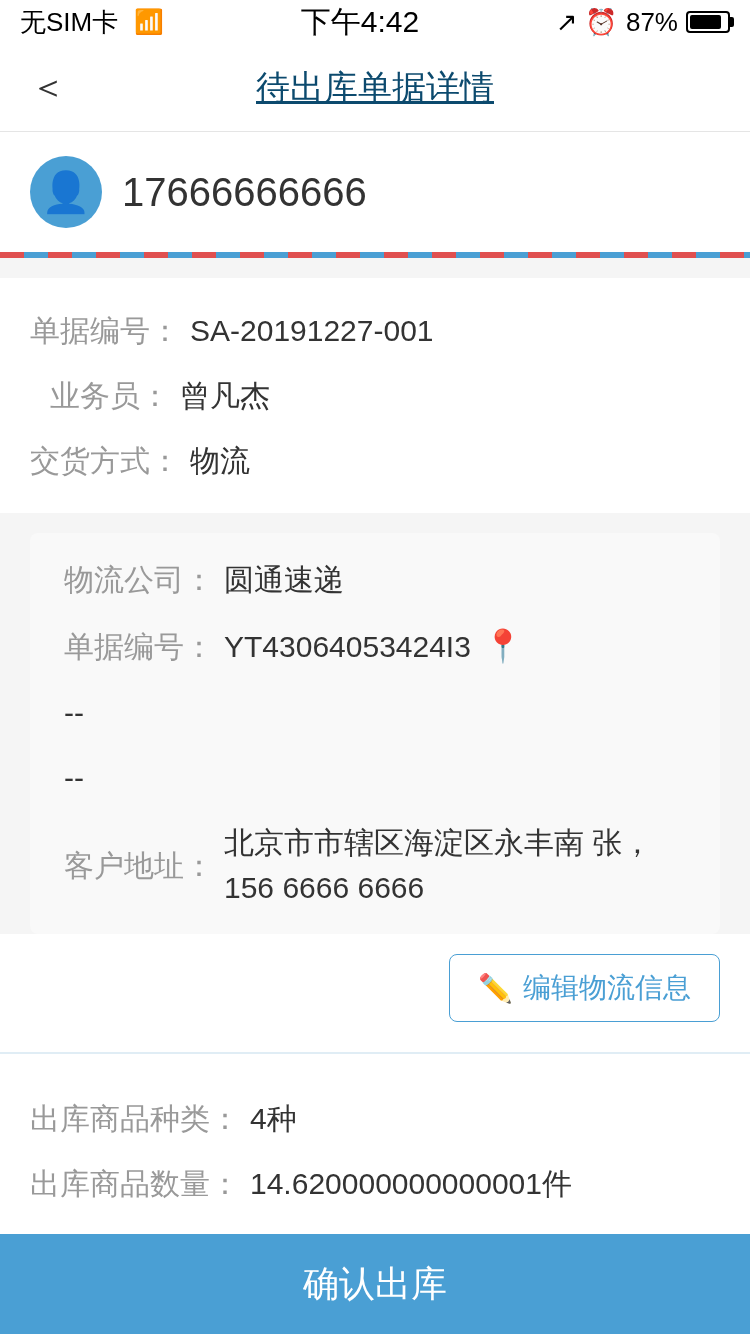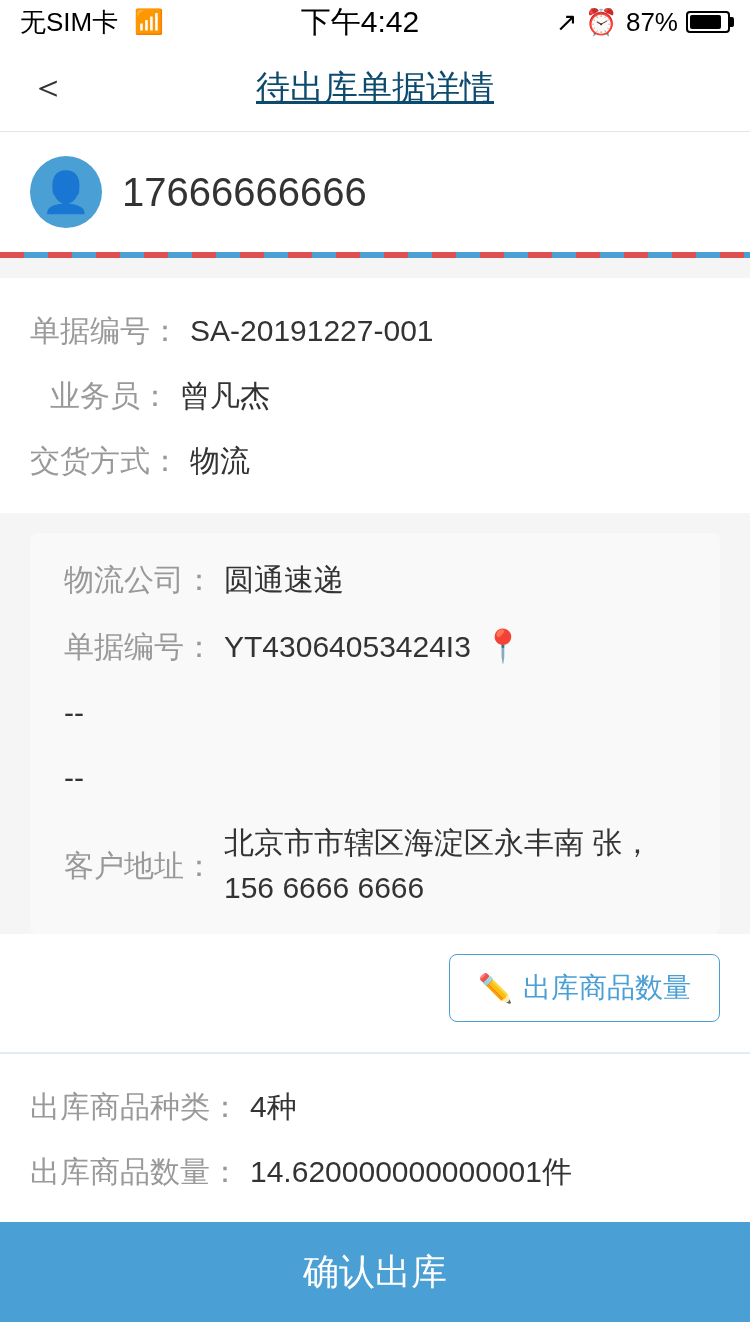--- a/index.html
+++ b/index.html
@@ -228,34 +228,34 @@
     
     .thin-divider {
       height: 2px;
       background: #e0edf5;
       margin: 0;
     }
 
     
     .goods-section {
       background: #fff;
-      padding: 30px 30px;
+      padding: 42px 30px;
     }
 
     .view-detail-btn {
       display: flex;
       justify-content: flex-end;
       padding: 20px 30px 30px;
       background: #fff;
     }
 
     
     .confirm-btn-wrapper {
       position: fixed;
-      bottom: 12px;
+      bottom: 0;
       left: 0;
       width: 750px;
       background: #4a9fd4;
       padding: 0;
     }
     .confirm-btn {
       width: 100%;
       height: 100px;
       background: #4a9fd4;
       color: #fff;
@@ -336,21 +336,21 @@
   </div>
   <div class="logistics-row">
     <span class="logistics-label">客户地址：</span>
     <span class="logistics-value">北京市市辖区海淀区永丰南  张，156 6666 6666</span>
   </div>
 </div>
 
 <div class="edit-logistics-btn">
   <button class="btn-outline">
     <span>✏️</span>
-    <span>出库商品数量</span>
+    <span>编辑物流信息</span>
   </button>
 </div>
 
 <div class="thin-divider"></div>
 
 <div class="goods-section">
   <div class="info-row">
     <span class="info-label">出库商品种类：</span>
     <span class="info-value">4种</span>
   </div>

